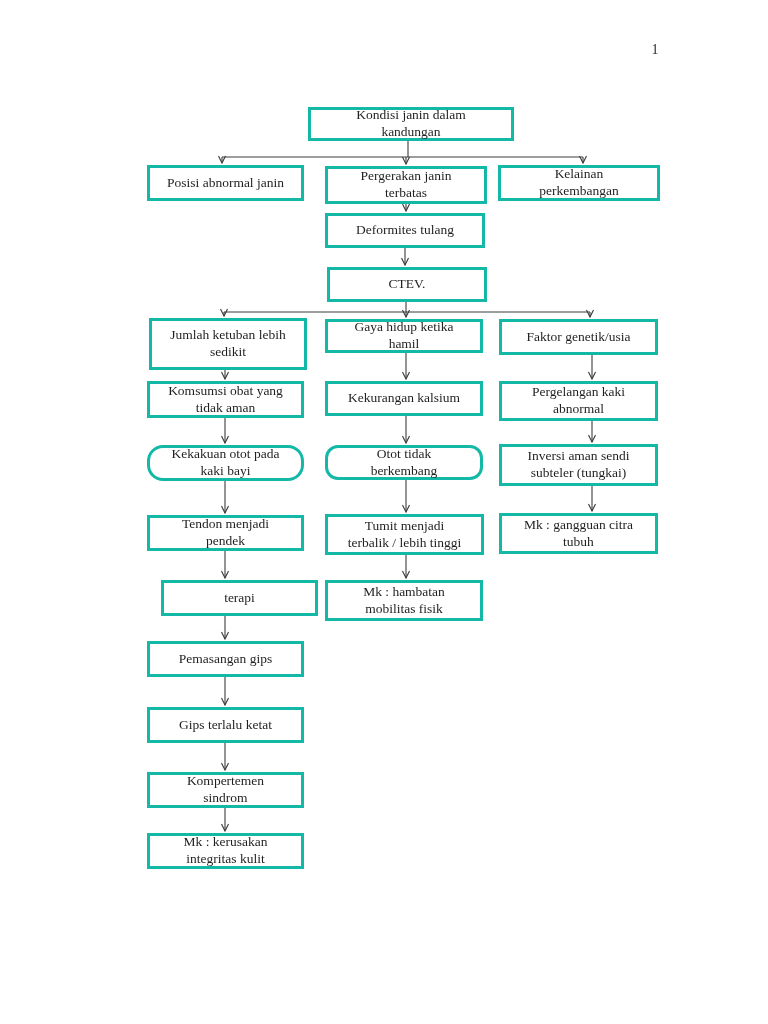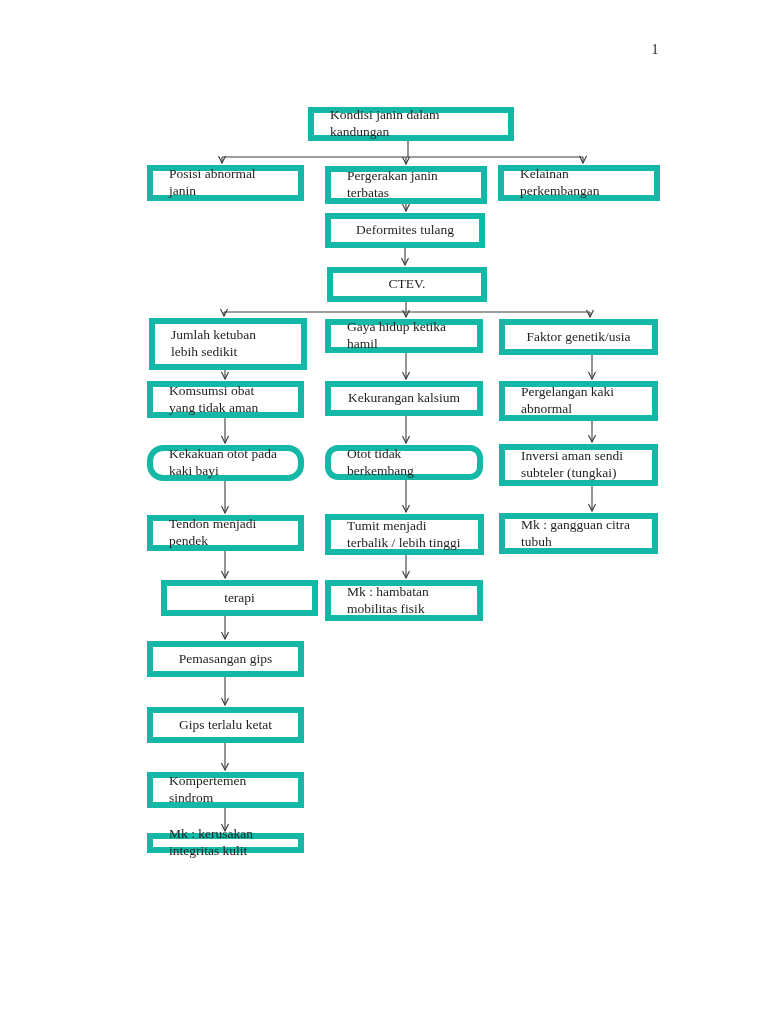--- a/index.html
+++ b/index.html
@@ -11,44 +11,44 @@
     color:#1f1f1f;
     overflow:hidden;
   }
   .page-number{
     position:absolute;left:640px;top:42px;width:30px;
     font-size:14px;text-align:center;color:#2a2a2a;
   }
   .connectors{position:absolute;left:0;top:0;}
   .node{
     position:absolute;
-    border:6px solid #14b8a6;
+    border:3px solid #14b8a6;
     background:#ffffff;
     display:flex;align-items:center;justify-content:center;
-    text-align:left;
+    text-align:center;
     font-size:13.5px;line-height:1.25;
     padding:1px 16px;box-sizing:border-box;
   }
   .n-kondisi     {left:308px;top:107px;width:206px;height:34px;}
   .n-posisi      {left:147px;top:165px;width:157px;height:36px;}
   .n-pergerakan  {left:325px;top:166px;width:162px;height:38px;}
   .n-kelainan    {left:498px;top:165px;width:162px;height:36px;}
   .n-deformites  {left:325px;top:213px;width:160px;height:35px;}
   .n-ctev        {left:327px;top:267px;width:160px;height:35px;}
   .n-jumlah      {left:149px;top:318px;width:158px;height:52px;}
   .n-gaya        {left:325px;top:319px;width:158px;height:34px;}
   .n-faktor      {left:499px;top:319px;width:159px;height:36px;}
   .n-komsumsi    {left:147px;top:381px;width:157px;height:37px;}
   .n-kekakuan    {left:147px;top:445px;width:157px;height:36px;border-radius:16px;}
   .n-tendon      {left:147px;top:515px;width:157px;height:36px;}
   .n-terapi      {left:161px;top:580px;width:157px;height:36px;}
   .n-pemasangan  {left:147px;top:641px;width:157px;height:36px;}
   .n-gips        {left:147px;top:707px;width:157px;height:36px;}
   .n-kompertemen {left:147px;top:772px;width:157px;height:36px;}
-  .n-mk-kulit    {left:147px;top:833px;width:157px;height:20px;}
+  .n-mk-kulit    {left:147px;top:833px;width:157px;height:36px;}
   .n-kekurangan  {left:325px;top:381px;width:158px;height:35px;}
   .n-otot        {left:325px;top:445px;width:158px;height:35px;border-radius:13px;}
   .n-tumit       {left:325px;top:514px;width:159px;height:41px;}
   .n-mk-mobilitas{left:325px;top:580px;width:158px;height:41px;}
   .n-pergelangan {left:499px;top:381px;width:159px;height:40px;}
   .n-inversi     {left:499px;top:444px;width:159px;height:42px;}
   .n-mk-citra    {left:499px;top:513px;width:159px;height:41px;}
 </style>
 </head>
 <body>

